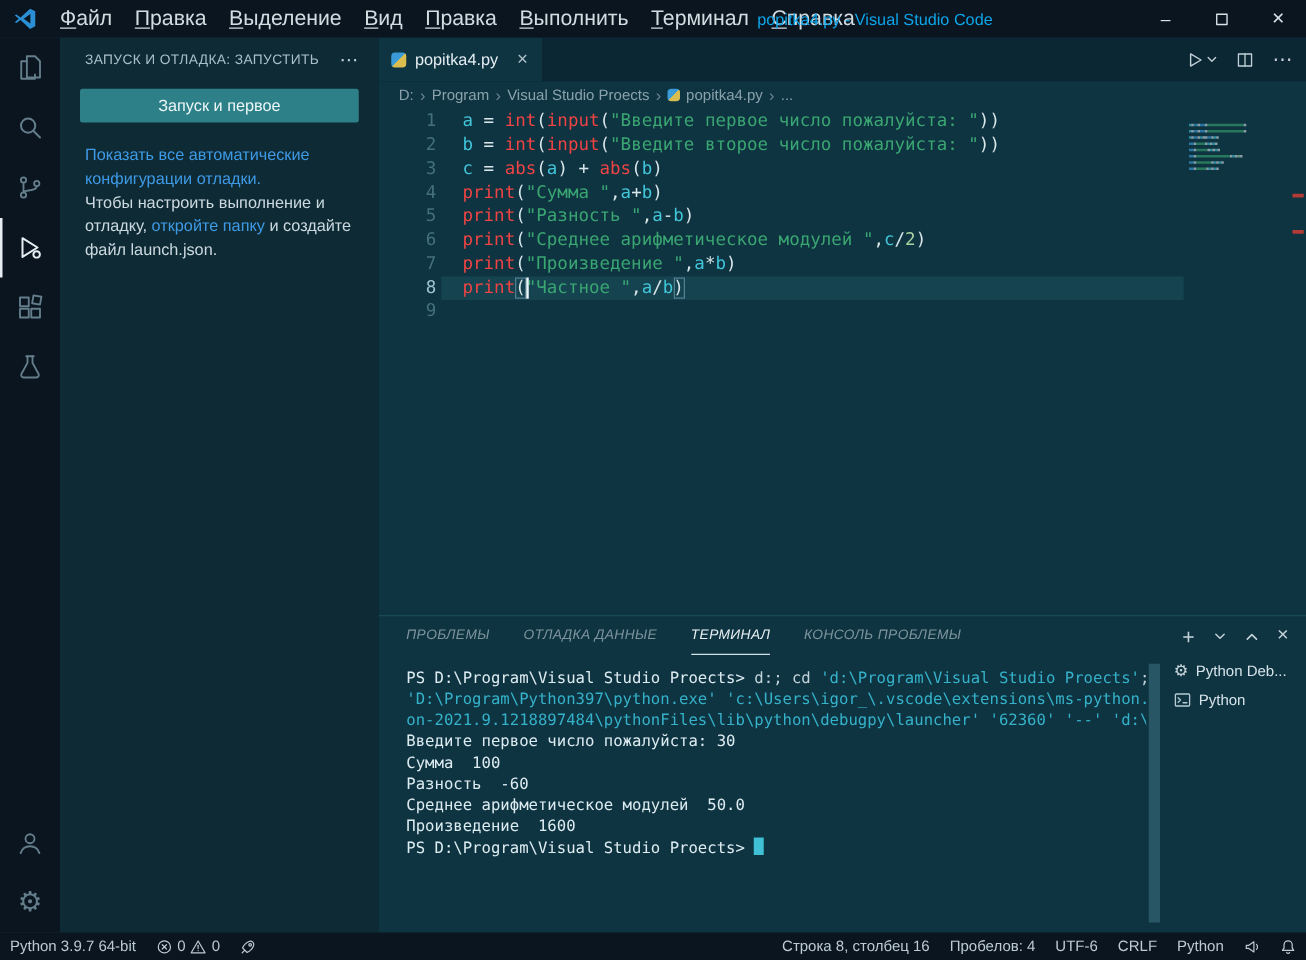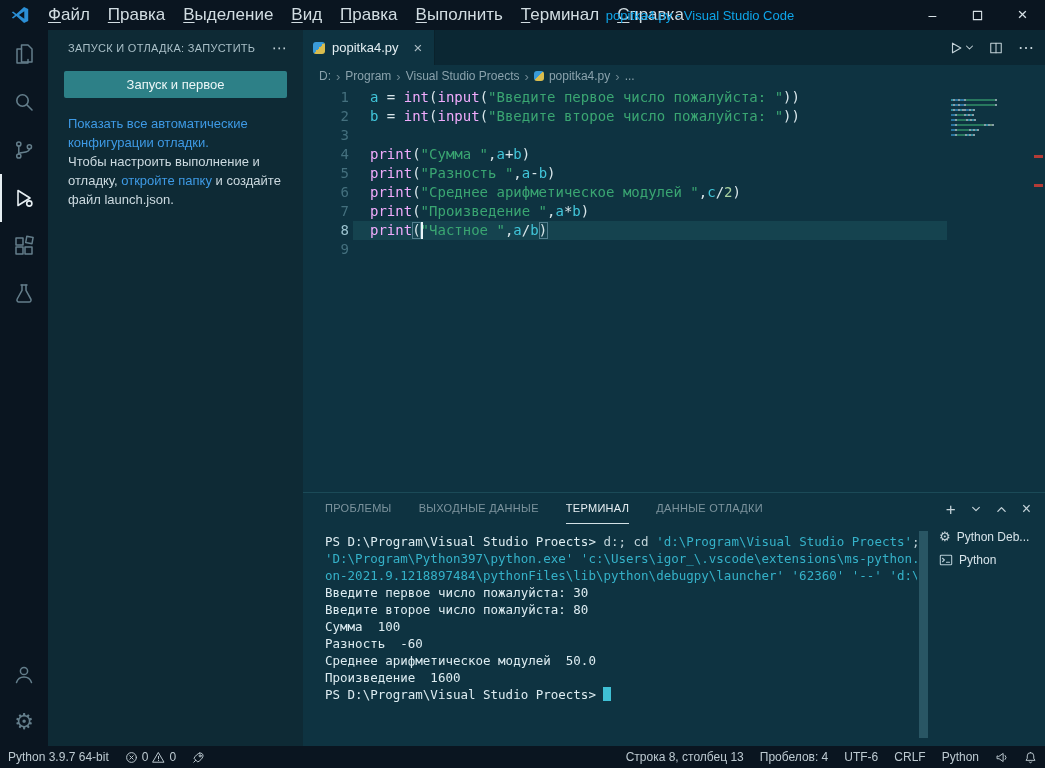--- a/index.html
+++ b/index.html
@@ -57,36 +57,36 @@
 
   
   .code-wrap{position:relative;height:406px;padding-top:1px;font:14px/19px "DejaVu Sans Mono",monospace;overflow:hidden;}
   .code-line{position:relative;height:19px;display:flex;white-space:pre;}
   .ln{width:46px;flex:none;text-align:right;color:#44707e;position:relative;z-index:1;}
   .ltext{padding-left:21px;position:relative;z-index:1;}
   .cl-bg{position:absolute;left:50px;right:98px;top:0;bottom:0;background:#15434f;}
   .code-line.current .ln{color:#9cc3cf;}
   .caret{position:absolute;top:1px;width:2px;height:17px;background:#eaf5f8;z-index:3;}
   .brk{position:absolute;top:1px;height:17px;width:9px;border:1px solid #527e8d;box-sizing:border-box;z-index:2;}
-  .tk-v{color:#41c6da;}  .tk-o{color:#d9e6ea;}  .tk-f{color:#f0abfc;}
+  .tk-v{color:#41c6da;}  .tk-o{color:#d9e6ea;}  .tk-f{color:#ef4444;}
   .tk-s{color:#3aa672;}  .tk-n{color:#a9d2a0;}
 
   .minimap{position:absolute;top:5px;right:14px;width:80px;overflow:hidden;}
   .mm-row{height:2px;margin-bottom:3px;white-space:nowrap;font-size:0;}
   .mm-seg{display:inline-block;height:2px;opacity:.6;}
   .mmc-v{background:#41c6da;}.mmc-o{background:#d9e6ea;}.mmc-f{background:#3da4e0;}
   .mmc-s{background:#3aa672;}.mmc-n{background:#a9d2a0;}
   .ruler-marker{position:absolute;right:2px;width:9px;height:3px;background:#b33b36;}
   .rm1{top:68px;} .rm2{top:97px;}
 
   
   .panel{position:absolute;left:0;right:0;bottom:0;height:253px;background:#0e3341;border-top:1px solid #1b4a57;}
   .panel-header{position:relative;height:32px;display:flex;align-items:center;}
   .panel-tabs{display:flex;gap:27px;padding-left:22px;font-size:11px;letter-spacing:.3px;color:#7d949e;}
-  .panel-tab{line-height:29px;border-bottom:1px solid transparent;cursor:pointer;}
+  .panel-tab{line-height:29px;border-bottom:1px solid transparent;cursor:pointer;font-style:italic;}
   .panel-tab.active{color:#e7eff3;border-bottom-color:#d3e1e6;}
   .panel-actions{position:absolute;right:14px;top:0;height:32px;display:flex;align-items:center;gap:15px;color:#c5d3d9;}
   .pa{cursor:pointer;display:flex;align-items:center;font-size:15px;line-height:1;}
   .terminal{position:absolute;left:22px;right:128px;top:40px;bottom:6px;
             font:12.5px/17px "DejaVu Sans Mono",monospace;color:#d8e8ee;overflow:hidden;}
   .term-line{white-space:pre;height:17px;}
   .tm-w{color:#ddecf1;} .tm-d{color:#c2d4da;} .tm-cy{color:#35b2c9;}
   .term-cursor{display:inline-block;width:8px;height:14px;background:#3fc0d4;vertical-align:-2px;}
   .term-scrollbar{position:absolute;right:117px;top:38px;bottom:8px;width:9px;background:#295664;}
   .sessions{position:absolute;right:2px;top:32px;width:112px;}
@@ -234,21 +234,21 @@
         <span class="py-ico"></span>
         <span class="bc-item">popitka4.py</span>
         <span class="bc-sep">›</span>
         <span class="bc-item">...</span>
       </div>
 
     <div class="code-wrap">
       <div>
           <div class="code-line"><div class="ln">1</div><div class="ltext"><span class="tk-v">a</span><span class="tk-o"> = </span><span class="tk-f">int</span><span class="tk-o">(</span><span class="tk-f">input</span><span class="tk-o">(</span><span class="tk-s">"Введите первое число пожалуйста: "</span><span class="tk-o">))</span></div></div>
           <div class="code-line"><div class="ln">2</div><div class="ltext"><span class="tk-v">b</span><span class="tk-o"> = </span><span class="tk-f">int</span><span class="tk-o">(</span><span class="tk-f">input</span><span class="tk-o">(</span><span class="tk-s">"Введите второе число пожалуйста: "</span><span class="tk-o">))</span></div></div>
-          <div class="code-line"><div class="ln">3</div></div>
+          <div class="code-line"><div class="ln">3</div><div class="ltext"><span class="tk-v">c</span><span class="tk-o"> = </span><span class="tk-f">abs</span><span class="tk-o">(</span><span class="tk-v">a</span><span class="tk-o">)</span><span class="tk-o"> + </span><span class="tk-f">abs</span><span class="tk-o">(</span><span class="tk-v">b</span><span class="tk-o">)</span></div></div>
           <div class="code-line"><div class="ln">4</div><div class="ltext"><span class="tk-f">print</span><span class="tk-o">(</span><span class="tk-s">"Сумма "</span><span class="tk-o">,</span><span class="tk-v">a</span><span class="tk-o">+</span><span class="tk-v">b</span><span class="tk-o">)</span></div></div>
           <div class="code-line"><div class="ln">5</div><div class="ltext"><span class="tk-f">print</span><span class="tk-o">(</span><span class="tk-s">"Разность "</span><span class="tk-o">,</span><span class="tk-v">a</span><span class="tk-o">-</span><span class="tk-v">b</span><span class="tk-o">)</span></div></div>
           <div class="code-line"><div class="ln">6</div><div class="ltext"><span class="tk-f">print</span><span class="tk-o">(</span><span class="tk-s">"Среднее арифметическое модулей "</span><span class="tk-o">,</span><span class="tk-v">c</span><span class="tk-o">/</span><span class="tk-n">2</span><span class="tk-o">)</span></div></div>
           <div class="code-line"><div class="ln">7</div><div class="ltext"><span class="tk-f">print</span><span class="tk-o">(</span><span class="tk-s">"Произведение "</span><span class="tk-o">,</span><span class="tk-v">a</span><span class="tk-o">*</span><span class="tk-v">b</span><span class="tk-o">)</span></div></div>
           <div class="code-line current"><div class="cl-bg"></div><div class="ln">8</div><div class="ltext"><span class="tk-f">print</span><span class="tk-o">(</span><span class="tk-s">"Частное "</span><span class="tk-o">,</span><span class="tk-v">a</span><span class="tk-o">/</span><span class="tk-v">b</span><span class="tk-o">)</span></div><div class="brk" style="left: 109.15px;"></div><div class="brk" style="left: 235.6px;"></div><div class="caret" style="left: 117.58px;"></div></div>
           <div class="code-line"><div class="ln">9</div><div class="ltext"></div></div>
         </div>
       <div class="minimap">
           <div class="mm-row"><span class="mm-seg mmc-v" style="width: 2px;"></span><span class="mm-seg mmc-o" style="width: 2.46px;"></span><span class="mm-seg mmc-f" style="width: 2.46px;"></span><span class="mm-seg mmc-o" style="width: 2px;"></span><span class="mm-seg mmc-f" style="width: 4.1px;"></span><span class="mm-seg mmc-o" style="width: 2px;"></span><span class="mm-seg mmc-s" style="width: 28.7px;"></span><span class="mm-seg mmc-o" style="width: 2px;"></span></div>
           <div class="mm-row"><span class="mm-seg mmc-v" style="width: 2px;"></span><span class="mm-seg mmc-o" style="width: 2.46px;"></span><span class="mm-seg mmc-f" style="width: 2.46px;"></span><span class="mm-seg mmc-o" style="width: 2px;"></span><span class="mm-seg mmc-f" style="width: 4.1px;"></span><span class="mm-seg mmc-o" style="width: 2px;"></span><span class="mm-seg mmc-s" style="width: 28.7px;"></span><span class="mm-seg mmc-o" style="width: 2px;"></span></div>
@@ -261,23 +261,23 @@
           <div class="mm-row"></div>
         </div>
       <div class="ruler-marker rm1"></div>
       <div class="ruler-marker rm2"></div>
     </div>
 
     <div class="panel">
       <div class="panel-header">
         <div class="panel-tabs">
             <div class="panel-tab">ПРОБЛЕМЫ</div>
-            <div class="panel-tab">ВЫХОДНЫЕ ДАННЫЕ</div>
+            <div class="panel-tab">ОТЛАДКА ДАННЫЕ</div>
             <div class="panel-tab active">ТЕРМИНАЛ</div>
-            <div class="panel-tab">ДАННЫЕ ОТЛАДКИ</div>
+            <div class="panel-tab">КОНСОЛЬ ПРОБЛЕМЫ</div>
           </div>
         <div class="panel-actions">
           <span class="pa" style="font-size:17px;">+</span>
           <span class="pa">
             <svg width="10" height="10" viewBox="0 0 12 12" fill="none" stroke="currentColor" stroke-width="1.4">
                 <path d="M2 4l4 4 4-4"></path>
               </svg>
           </span>
           <span class="pa">
             <svg width="11" height="11" viewBox="0 0 12 12" fill="none" stroke="currentColor" stroke-width="1.4">
@@ -285,21 +285,20 @@
               </svg>
           </span>
           <span class="pa" style="font-size:16px;">×</span>
         </div>
       </div>
       <div class="terminal">
           <div class="term-line"><span class="tm-w">PS D:\Program\Visual Studio Proects&gt; </span><span class="tm-d">d:; cd </span><span class="tm-cy">'d:\Program\Visual Studio Proects'</span><span class="tm-d">; &amp;</span></div>
           <div class="term-line"><span class="tm-cy">'D:\Program\Python397\python.exe' 'c:\Users\igor_\.vscode\extensions\ms-python.pyth</span></div>
           <div class="term-line"><span class="tm-cy">on-2021.9.1218897484\pythonFiles\lib\python\debugpy\launcher' '62360' '--' 'd:\Prog</span></div>
           <div class="term-line"><span class="tm-w">Введите первое число пожалуйста: 30</span></div>
-          <div class="term-line"><span class="tm-w">Введите второе число пожалуйста: 80</span></div>
           <div class="term-line"><span class="tm-w">Сумма  100</span></div>
           <div class="term-line"><span class="tm-w">Разность  -60</span></div>
           <div class="term-line"><span class="tm-w">Среднее арифметическое модулей  50.0</span></div>
           <div class="term-line"><span class="tm-w">Произведение  1600</span></div>
           <div class="term-line"><span class="tm-w">PS D:\Program\Visual Studio Proects&gt; </span><span class="term-cursor"></span></div>
         </div>
       <div class="term-scrollbar"></div>
       <div class="sessions">
           <div class="session">
             <span class="sess-gear">⚙</span>
@@ -334,21 +333,21 @@
       </div>
       <div class="sb-item">
         <svg width="13" height="13" viewBox="0 0 16 16" fill="none" stroke="currentColor" stroke-width="1.2">
             <path d="M9.5 2.5C12 2 14 4 13.5 6.5 12.6 9.5 10 12 7 13.5L2.5 9C4 6 6.5 3.5 9.5 2.5Z"></path>
             <circle cx="10" cy="6" r="1.3"></circle>
             <path d="M4.5 11.5L2.2 13.8"></path>
           </svg>
       </div>
     </div>
     <div class="sb-group">
-      <div class="sb-item">Строка 8, столбец 13</div>
+      <div class="sb-item">Строка 8, столбец 16</div>
       <div class="sb-item">Пробелов: 4</div>
       <div class="sb-item">UTF-6</div>
       <div class="sb-item">CRLF</div>
       <div class="sb-item">Python</div>
       <div class="sb-item">
         <svg width="13" height="13" viewBox="0 0 16 16" fill="none" stroke="currentColor" stroke-width="1.2">
             <path d="M2.5 6.5v3h2.5l5 3.5v-10l-5 3.5z"></path>
             <path d="M12.5 5.5a3.5 3.5 0 0 1 0 5"></path>
           </svg>
       </div>

